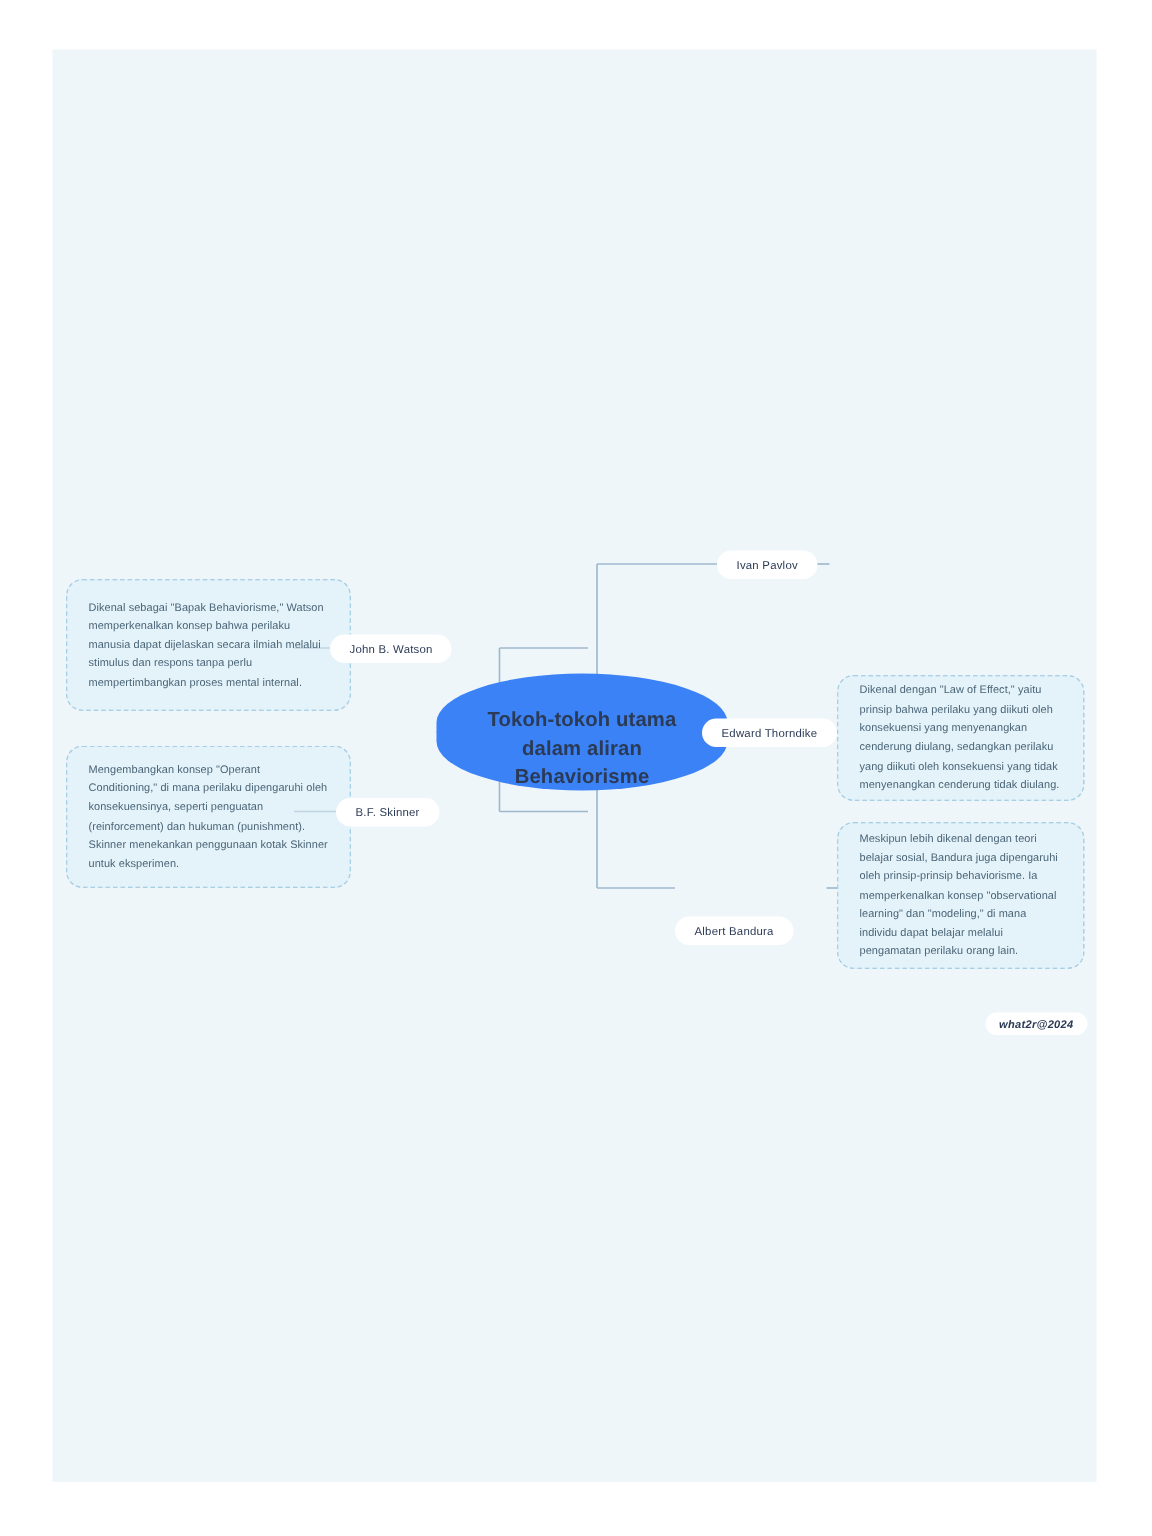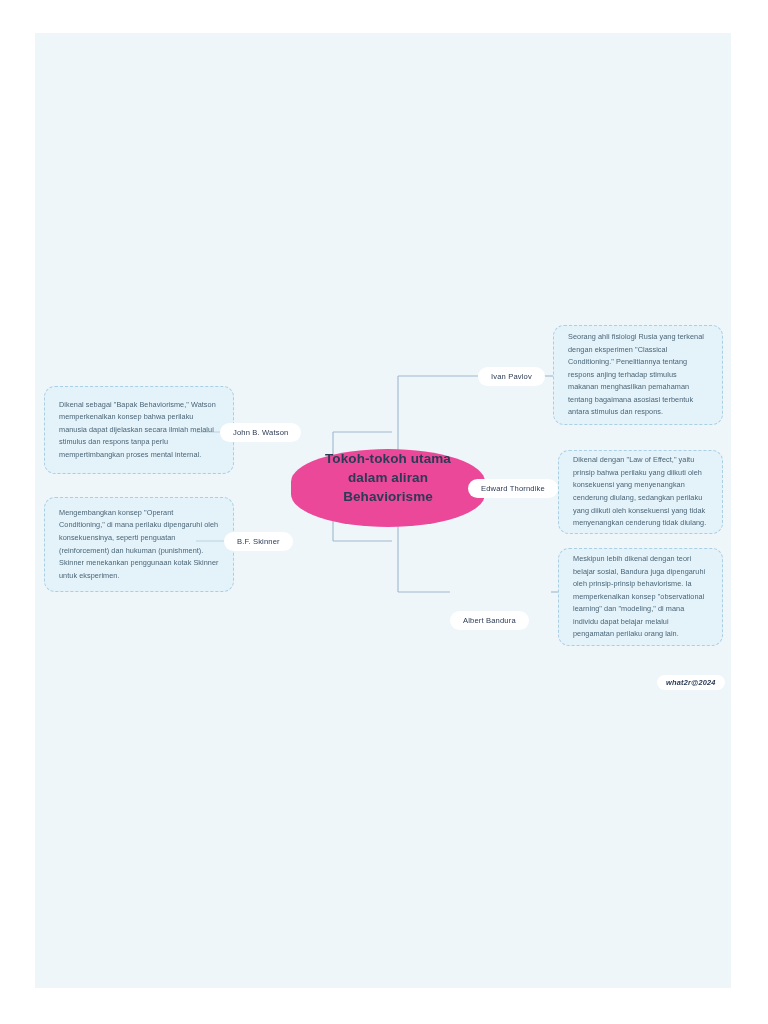--- a/index.html
+++ b/index.html
@@ -37,24 +37,24 @@
     height: 1024px;
     pointer-events: none;
   }
   
   .center-node {
     position: absolute;
     left: 291px;
     top: 449px;
     width: 194px;
     height: 78px;
-    background: #ec4899;
+    background: #3b82f6;
     border-radius: 50% / 42%;
     display: flex;
-    align-items: flex-start;
+    align-items: flex-end;
     justify-content: center;
     text-align: center;
     box-sizing: border-box;
     padding: 0 14px;
   }
   .center-node .ctitle {
     font-size: 13.5px;
     font-weight: bold;
     line-height: 1.42;
     color: #2b3a55;
@@ -161,23 +161,20 @@
   <div class="desc" style="left:44px; top:497px; width:190px; height:95px;">
     <p>Mengembangkan konsep "Operant Conditioning," di mana perilaku dipengaruhi oleh konsekuensinya, seperti penguatan (reinforcement) dan hukuman (punishment). Skinner menekankan penggunaan kotak Skinner untuk eksperimen.</p>
   </div>
   <div class="pill" style="left:224px; top:532px;">
     <span>B.F. Skinner</span>
   </div>
 
   <div class="pill" style="left:478px; top:367px;">
     <span>Ivan Pavlov</span>
   </div>
-  <div class="desc" style="left:553px; top:325px; width:170px; height:100px;">
-    <p>Seorang ahli fisiologi Rusia yang terkenal dengan eksperimen "Classical Conditioning." Penelitiannya tentang respons anjing terhadap stimulus makanan menghasilkan pemahaman tentang bagaimana asosiasi terbentuk antara stimulus dan respons.</p>
-  </div>
 
   <div class="pill" style="left:468px; top:479px;">
     <span>Edward Thorndike</span>
   </div>
   <div class="desc" style="left:558px; top:450px; width:165px; height:84px;">
     <p>Dikenal dengan "Law of Effect," yaitu prinsip bahwa perilaku yang diikuti oleh konsekuensi yang menyenangkan cenderung diulang, sedangkan perilaku yang diikuti oleh konsekuensi yang tidak menyenangkan cenderung tidak diulang.</p>
   </div>
 
   <div class="pill" style="left:450px; top:583px;margin-top:28px;">
     <span>Albert Bandura</span>

